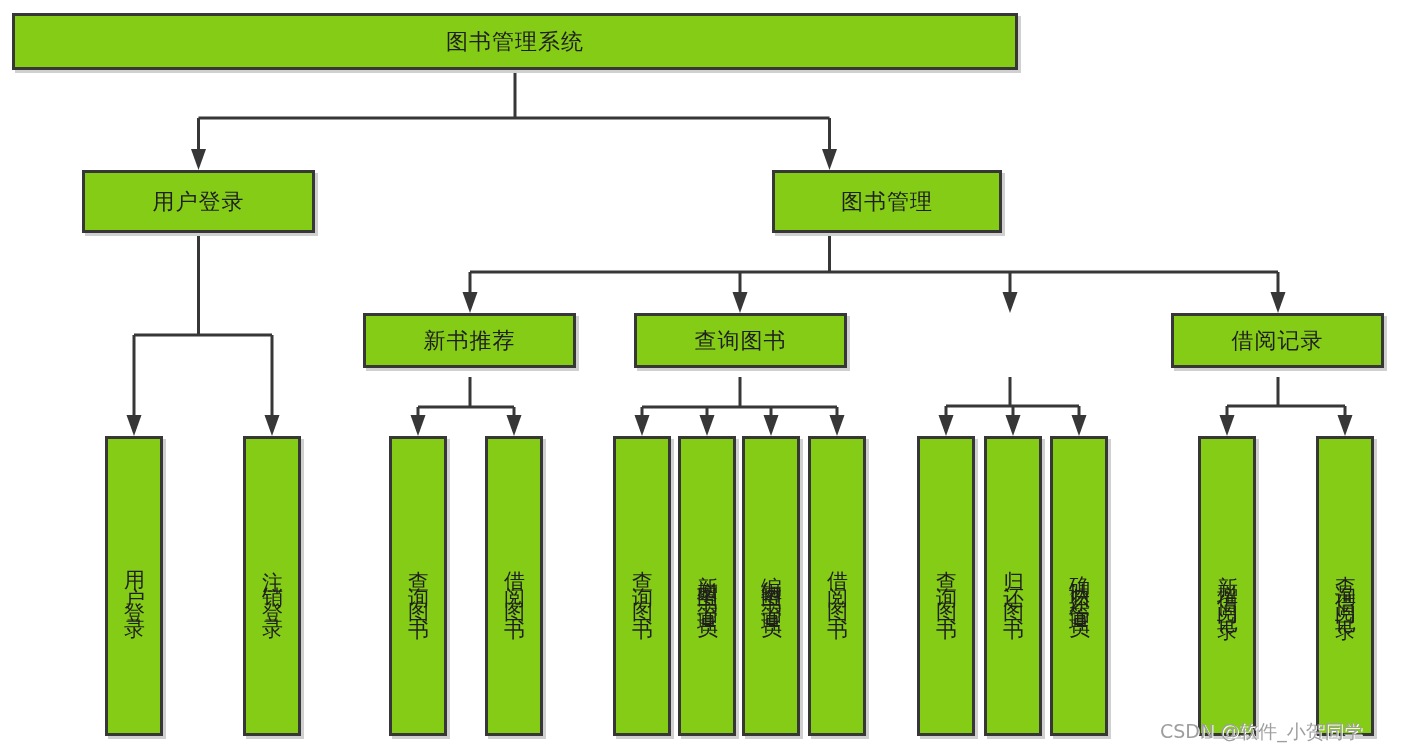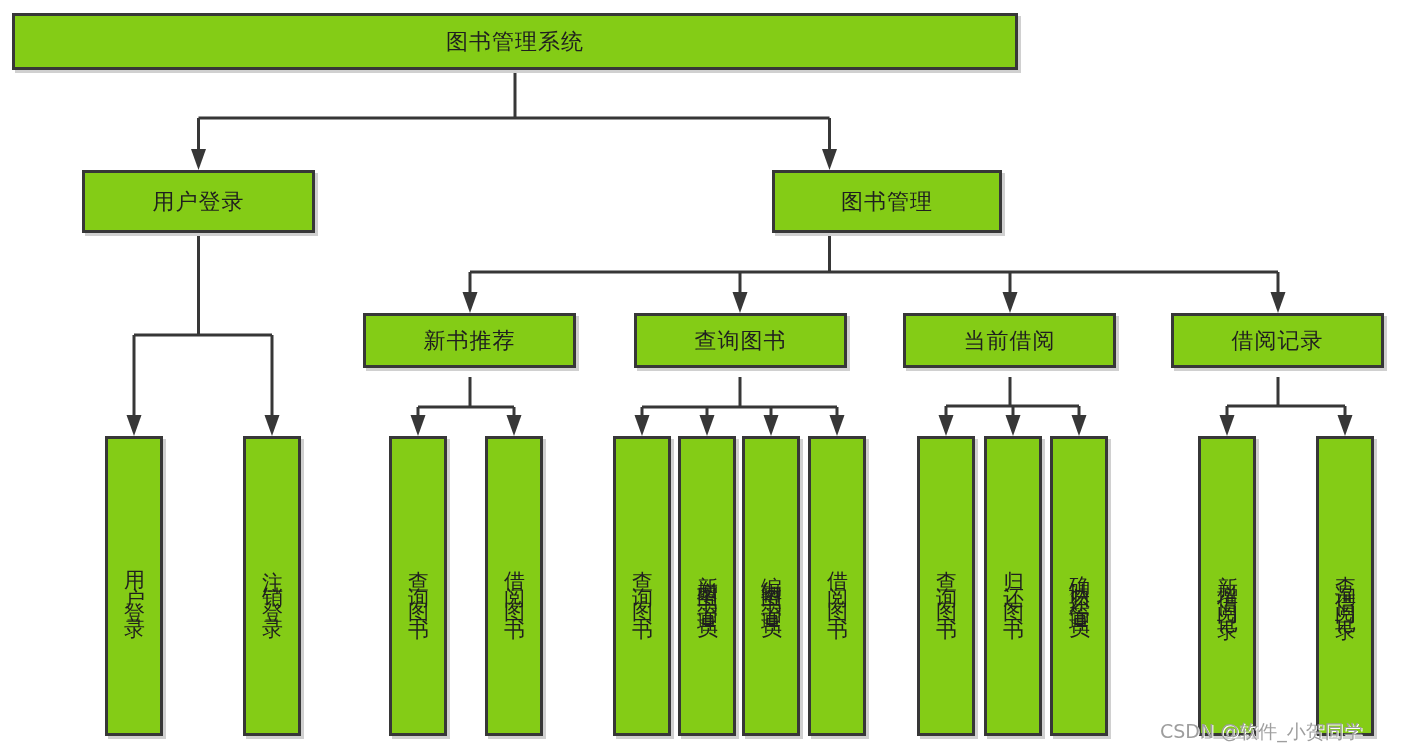--- a/index.html
+++ b/index.html
@@ -96,21 +96,20 @@
       <polygon points="1337.5,415 1352.5,415 1345,436" fill="#373737"></polygon>
     </svg>
 
   <div class="box hbox root">图书管理系统</div>
 
   <div class="box hbox lvl2" style="left:82px;width:233px;">用户登录</div>
   <div class="box hbox lvl2" style="left:724px;width:230px;margin-left:48px;">图书管理</div>
 
   <div class="box hbox lvl3" style="left:363px;">新书推荐</div>
   <div class="box hbox lvl3" style="left:634px;">查询图书</div>
-  <div class="box hbox lvl3" style="left:903px;">当前借阅</div>
   <div class="box hbox lvl3" style="left:1171px;">借阅记录</div>
 
   <div class="box leaf ls-wide" style="left:105px;">用户登录</div>
   <div class="box leaf ls-wide" style="left:243px;">注销登录</div>
   <div class="box leaf ls-wide" style="left:389px;">查询图书</div>
   <div class="box leaf ls-wide" style="left:485px;">借阅图书</div>
   <div class="box leaf ls-wide" style="left:613px;">查询图书</div>
   <div class="box leaf ls-tight" style="left:678px;">新增图书（管理员）</div>
   <div class="box leaf ls-tight" style="left:742px;">编辑图书（管理员）</div>
   <div class="box leaf ls-wide" style="left:808px;">借阅图书</div>

